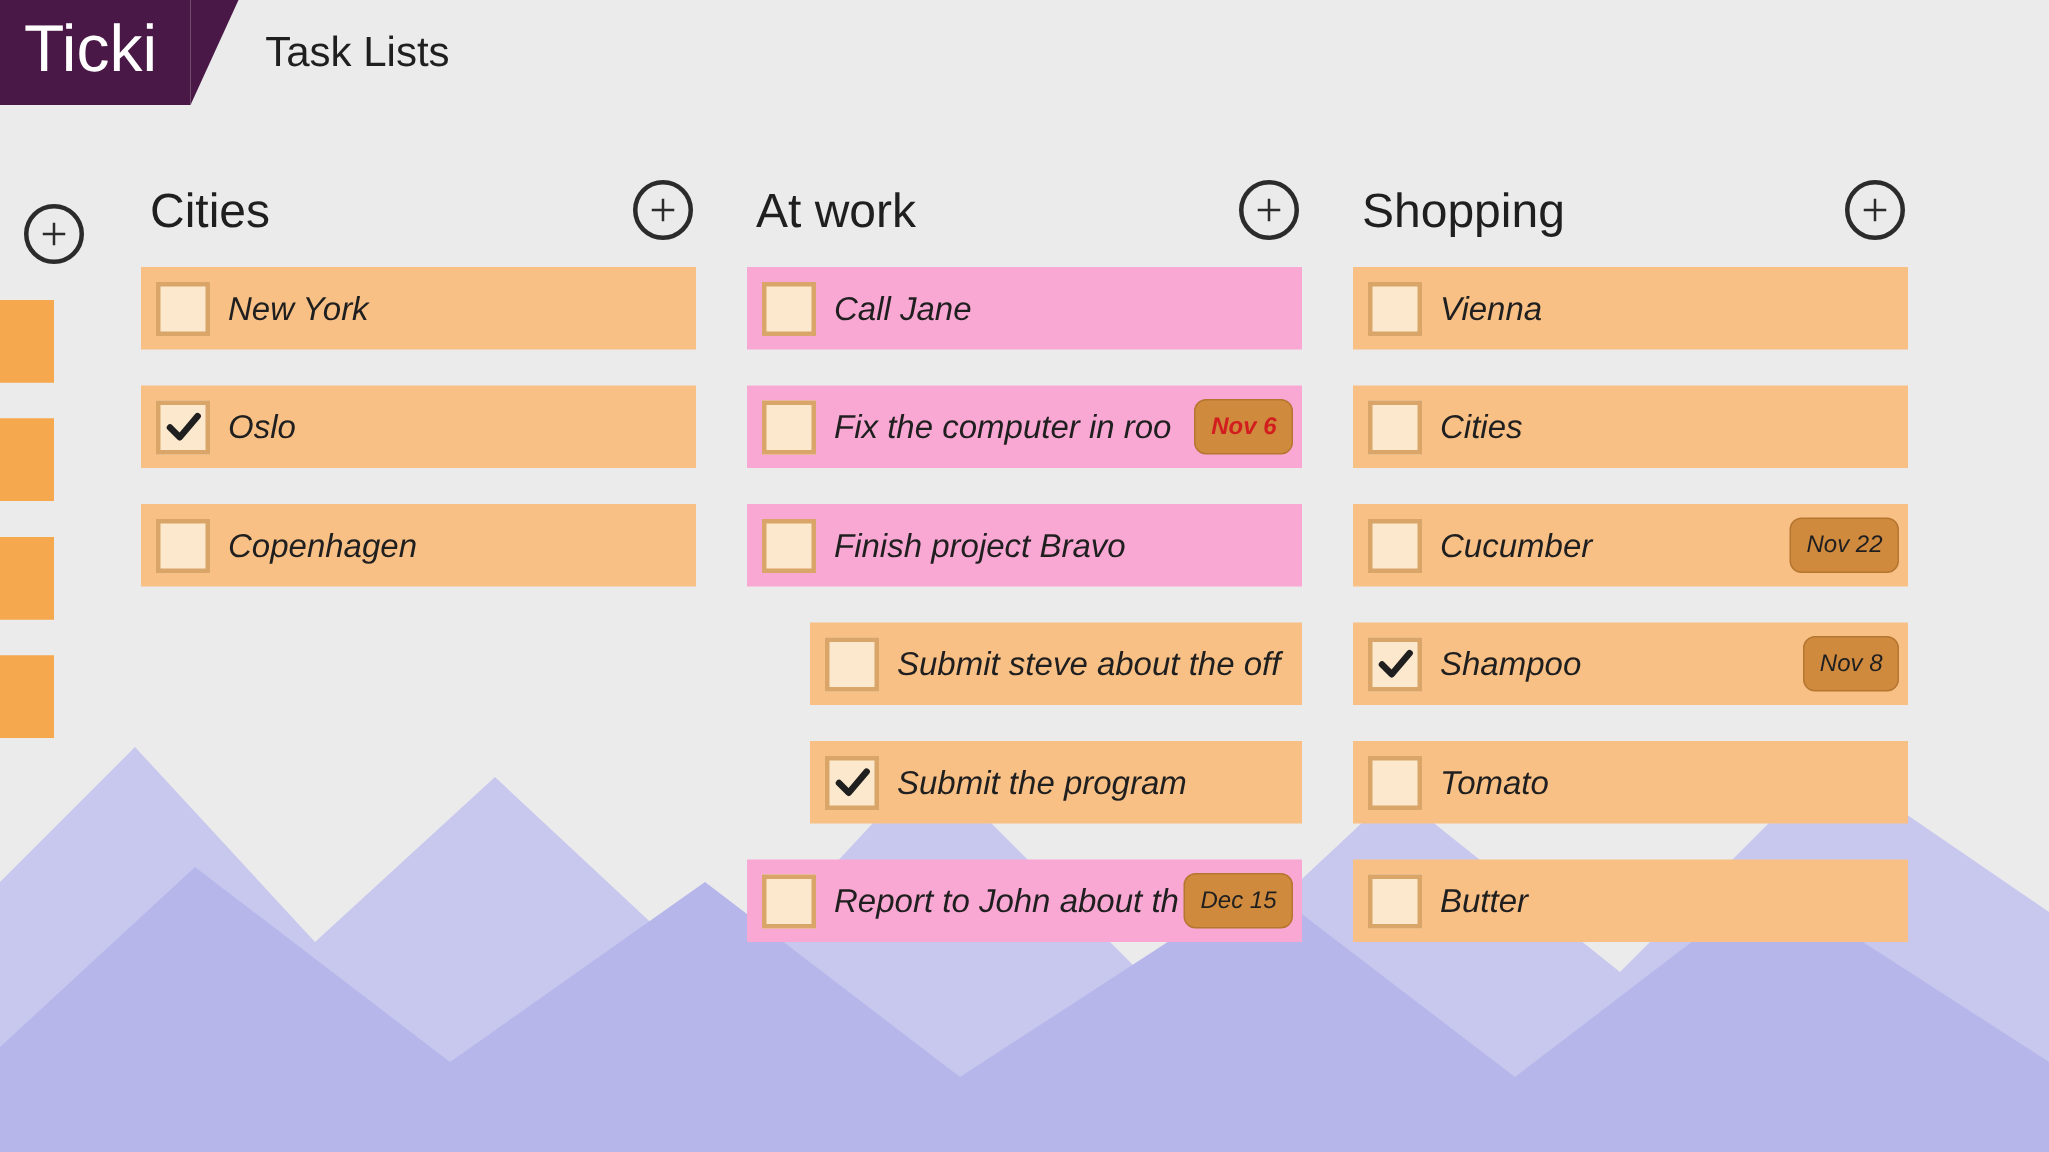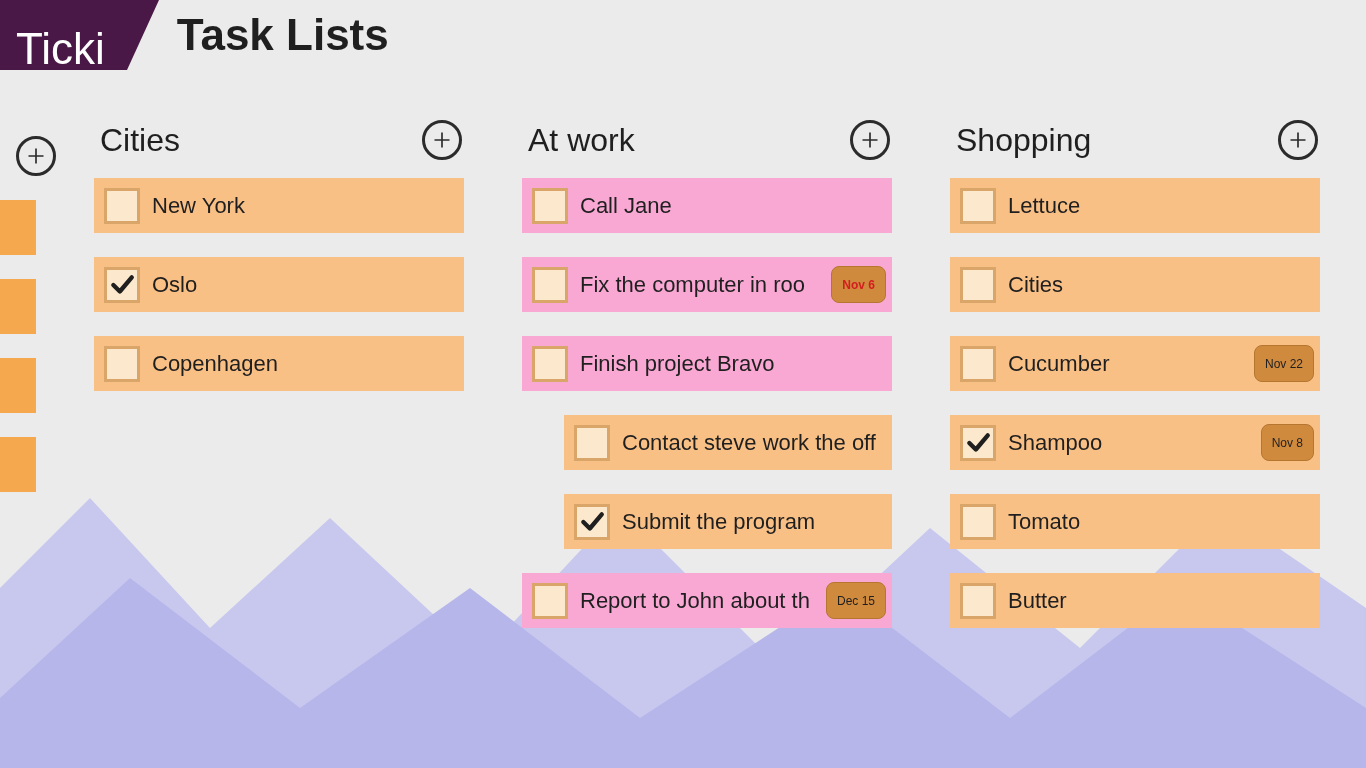--- a/index.html
+++ b/index.html
@@ -10,31 +10,31 @@
   .bg-mountains {
     position: absolute; left:0; right:0; bottom:0; height: 330px; z-index: 0;
     pointer-events: none;
   }
   .bg-mountains svg { width:100%; height:100%; display:block; }
 
   
   .header { position: relative; z-index: 2; display:flex; align-items:center; height:70px; }
   .brand-tab {
     background:#4a1846; color:#fff; font-size:44px; font-weight:300;
-    height:70px; line-height:66px; padding: 16px 22px 0 16px;
+    height:70px; line-height:66px; padding: 0 22px 0 16px;
     position:relative;
   }
   .brand-tab::after{
     content:""; position:absolute; top:0; right:-32px; width:0; height:0;
     border-top: 0 solid transparent;
     border-bottom: 70px solid transparent;
     border-left: 32px solid #4a1846;
   }
   .page-title {
-    font-size:44px; font-weight:700; color:#1f1f1f; margin-left: 50px; line-height:66px;
+    font-size:28px; font-weight:400; color:#1f1f1f; margin-left: 50px; line-height:66px;
   }
 
   
   .left-sliver { position:absolute; left:0; top:200px; width:36px; z-index:3; }
   .left-sliver .sliver-item {
     height:55px; margin-bottom:24px; background:#f5a84d; border:1px solid #f5a84d;
   }
 
   
   .global-add {
@@ -44,52 +44,53 @@
   .add-btn {
     width:40px; height:40px; border-radius:50%; border:3px solid #2b2b2b;
     display:flex; align-items:center; justify-content:center; cursor:pointer;
     background: transparent;
   }
   .add-btn svg { width:20px; height:20px; }
 
   
   .board {
     position:absolute; top:120px; left:94px; right:0; bottom:0; z-index:2;
-    display:flex; gap:58px;
+    display:flex; gap:34px;
   }
   .col { width:370px; }
   .col-header {
     display:flex; align-items:center; justify-content:space-between;
     padding: 0 2px 18px 6px;
   }
   .col-title { font-size:32px; font-weight:400; color:#1f1f1f; }
 
   .task-item {
     position:relative; display:flex; align-items:center;
     height:55px; margin-bottom:24px; padding:0 10px;
     background:#f9c086; font-size:22px; color:#1f1f1f;
     cursor:pointer;
+    font-style:italic;
   }
   .task-item.darker { background:#f9a8d4; }
   .task-item.child { margin-left:42px; width:calc(100% - 42px); }
 
   .chk {
     width:36px; height:36px; background:#fce8cc; border:3px solid #d9a569;
     margin-right:12px; flex:0 0 auto; display:flex; align-items:center; justify-content:center;
     cursor:pointer;
   }
   .chk svg { width:26px; height:26px; display:none; }
   .chk.checked svg { display:block; }
 
   .task-label { flex:1 1 auto; white-space:nowrap; overflow:hidden; text-overflow:clip; }
 
   .due-badge {
     position:absolute; right:6px; top:9px; height:37px; padding:0 10px;
     border-radius:8px; background:#d08a3e; color:#1f1f1f;
-    display:flex; align-items:center; font-size:12px;
+    display:flex; align-items:center; font-size:16px;
     border:1px solid #b57630;
   }
   .due-badge.alert { color:#d21e1e; font-weight:600; }
 </style>
 </head>
 <body>
 
 <div class="bg-mountains">
   <svg viewBox="0 0 1366 330" preserveAspectRatio="none">
     <path d="M0,150 L90,60 L210,190 L330,80 L480,220 L620,70 L780,230 L930,90 L1080,210 L1220,70 L1366,170 L1366,330 L0,330 Z" fill="#c8c8ef"></path>
@@ -163,21 +164,21 @@
         <div class="chk"></div>
         <div class="task-label">Fix the computer in roo</div>
         <div class="due-badge alert">Nov 6</div>
       </div>
       <div class="task-item darker">
         <div class="chk"></div>
         <div class="task-label">Finish project Bravo</div>
       </div>
       <div class="task-item child">
         <div class="chk"></div>
-        <div class="task-label">Contact steve work the off</div>
+        <div class="task-label">Submit steve about the off</div>
       </div>
       <div class="task-item child">
         <div class="chk checked">
           <svg viewBox="0 0 24 24">
             <path d="M4 12 L10 18 L21 5" stroke="#1f1f1f" stroke-width="4" fill="none" stroke-linecap="round" stroke-linejoin="round"></path>
           </svg>
         </div>
         <div class="task-label">Submit the program</div>
       </div>
       <div class="task-item darker">
@@ -190,21 +191,21 @@
       <div class="col-header">
         <div class="col-title">Shopping</div>
         <div class="add-btn">
           <svg viewBox="0 0 24 24">
             <path d="M11 3h2v8h8v2h-8v8h-2v-8H3v-2h8z" fill="#2b2b2b"></path>
           </svg>
         </div>
       </div>
       <div class="task-item">
         <div class="chk"></div>
-        <div class="task-label">Lettuce</div>
+        <div class="task-label">Vienna</div>
       </div>
       <div class="task-item">
         <div class="chk"></div>
         <div class="task-label">Cities</div>
       </div>
       <div class="task-item">
         <div class="chk"></div>
         <div class="task-label">Cucumber</div>
         <div class="due-badge">Nov 22</div>
       </div>

